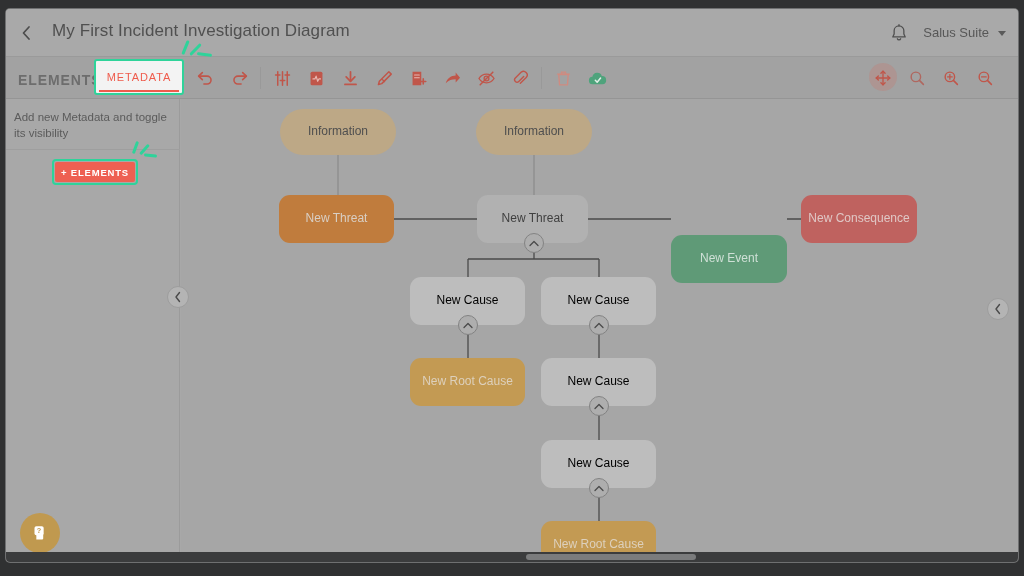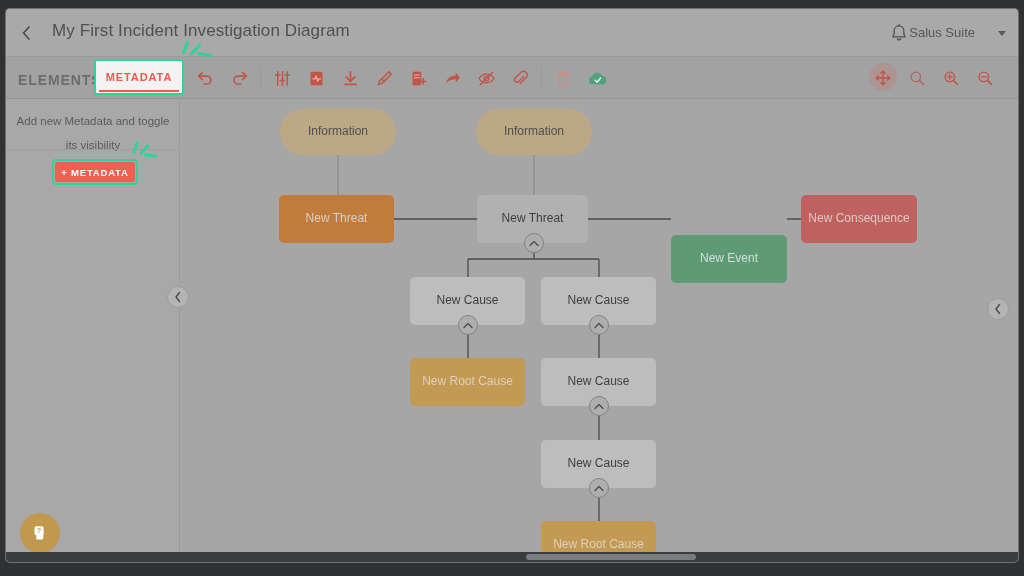--- a/index.html
+++ b/index.html
@@ -58,21 +58,21 @@
   }
   #bell-btn {
     position: absolute;
     right: 108px; top: 14px;
     width: 22px; height: 22px;
     cursor: pointer;
   }
   #suite-menu {
     position: absolute;
     right: 12px; top: 16px;
-    display: flex; align-items: center; gap: 23px;
+    display: flex; align-items: center; gap: 9px;
     font-size: 13px;
     color: #575757;
     cursor: pointer;
     white-space: nowrap;
   }
   .chev-d {
     width: 0; height: 0;
     border-left: 4.5px solid transparent;
     border-right: 4.5px solid transparent;
     border-top: 5.5px solid #5a5a5a;
@@ -113,21 +113,21 @@
     display: flex; align-items: center; justify-content: center;
     cursor: pointer;
   }
   #tab-metadata-wrap::after {
     content: "";
     position: absolute;
     left: 3px; right: 3px; bottom: 1px;
     height: 2px;
     background: #ef5b4c;
   }
-  #tab-metadata { color: #ef5b4c; font-size: 11px; font-weight: bold; letter-spacing: .9px; }
+  #tab-metadata { color: #ef5b4c; font-size: 11px; font-weight: normal; letter-spacing: .9px; }
 
   #tool-icons {
     position: absolute;
     left: 182px; top: 0;
     height: 42px;
     display: flex; align-items: center;
   }
   .ticon {
     width: 34px; height: 42px;
     display: flex; align-items: center; justify-content: center;
@@ -166,23 +166,23 @@
     position: absolute;
     left: 0; top: 90px;
     width: 174px; height: 463px;
     background: #a8a8a8;
     border-right: 1px solid #9b9b9b;
   }
   #side-hint {
     position: absolute;
     left: 8px; top: 10px;
     width: 158px;
-    text-align: center;
+    text-align: left;
     font-size: 11.5px;
-    line-height: 24px;
+    line-height: 16px;
     color: #5b5b5b;
   }
   #side-div {
     position: absolute;
     left: 0; top: 50px;
     width: 174px; height: 1px;
     background: #9e9e9e;
   }
   #add-meta-wrap {
     position: absolute;
@@ -243,36 +243,36 @@
     width: 837px; height: 453px;
     background: #a6a6a6;
     overflow: hidden;
   }
   #canvas-svg { position: absolute; left: 0; top: 0; }
 
   .node {
     position: absolute;
     display: flex; align-items: center; justify-content: center;
     font-size: 12px;
-    border-radius: 5px;
+    border-radius: 11px;
     cursor: pointer;
     text-align: center;
     line-height: 1.15;
     z-index: 10;
   }
   .node.info {
     border-radius: 24px;
     background: #bda886;
     color: #4f4f4f;
   }
   .node.threat { background: #c07c3d; color: #d9cfc4; }
   .node.barrier { background: #b1b1b1; color: #3f3f3f; }
   .node.event { background: #5f9a77; color: #cfe0d6; }
   .node.consequence { background: #bf625f; color: #e0c7c5; }
-  .node.cause { background: #bdbdbd; color: #404040; }
+  .node.cause { background: #bdbdbd; color: #000000; }
   .node.rootcause { background: #c39a53; color: #ddd0bc; justify-content: center; }
 
   .chev-circle {
     position: absolute;
     width: 20px; height: 20px;
     border-radius: 50%;
     background: #aeaeae;
     border: 1px solid #838383;
     display: flex; align-items: center; justify-content: center;
     cursor: pointer;
@@ -458,21 +458,21 @@
             <line x1="7.4" y1="10.5" x2="13.6" y2="10.5" stroke="#c0564a" stroke-width="1.7" stroke-linecap="round"></line>
           </svg>
         </div>
       </div>
     </div>
 
     <div id="sidebar">
       <div id="side-hint">Add new Metadata and toggle its visibility</div>
       <div id="side-div"></div>
       <div id="add-meta-wrap">
-        <div id="add-meta-btn">+ METADATA</div>
+        <div id="add-meta-btn">+ ELEMENTS</div>
       </div>
       <div id="help-fab">
         <svg width="22" height="22" viewBox="0 0 24 24">
           <rect x="6" y="4.5" width="10" height="10" rx="2" fill="#fff"></rect>
           <path d="M8 12.5h7.5v5.5c0 .6-.5 1-1 1H8z" fill="#fff"></path>
           <text x="11" y="12.2" font-size="8" font-family="Liberation Sans, sans-serif" fill="#c0994f" text-anchor="middle" font-weight="bold">?</text>
         </svg>
       </div>
     </div>
 

